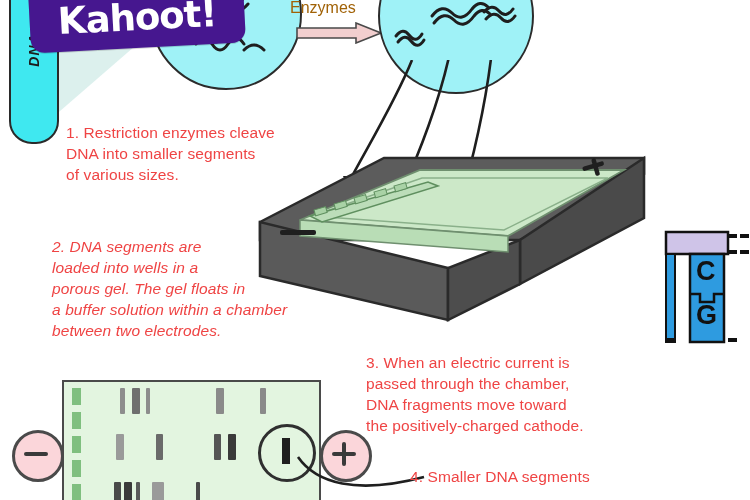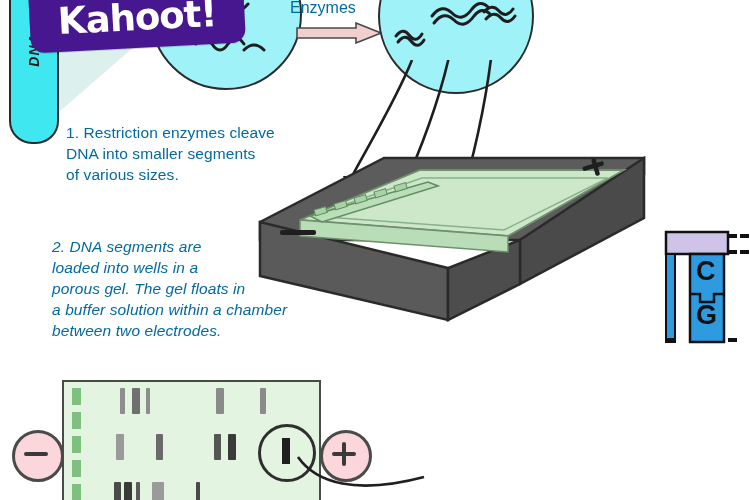--- a/index.html
+++ b/index.html
@@ -1,26 +1,26 @@
 <!DOCTYPE html>
 <html><head>
 <meta charset="utf-8">
 <style>
   html,body{margin:0;padding:0;background:#fff;}
   body{width:750px;height:500px;position:relative;overflow:hidden;
        font-family:"Liberation Sans",sans-serif;color:#3a3a3a;}
   .stage{position:absolute;inset:0;width:750px;height:500px;}
 
   
-  .step{position:absolute;font-size:15.5px;line-height:21px;color:#0369a1;white-space:pre-line;letter-spacing:.1px;}
+  .step{position:absolute;font-size:15.5px;line-height:21px;color:#ef4444;white-space:pre-line;letter-spacing:.1px;}
   #step1{left:66px;top:122px;}
   #step2{left:52px;top:236px;font-style:italic;}
   #step3{left:366px;top:352px;}
   #step4{left:410px;top:466px;}
-  .enz-label{position:absolute;left:290px;top:-1px;font-size:16px;color:#0369a1;}
+  .enz-label{position:absolute;left:290px;top:-1px;font-size:16px;color:#a16207;}
 
   
   .tube{position:absolute;left:9px;top:-16px;width:46px;height:156px;
         background:#3FE8F0;border:2.5px solid #2a2a2a;border-radius:6px 6px 23px 23px;}
   .tube-label{position:absolute;left:-9px;top:56px;width:64px;text-align:center;
         font-size:14px;font-weight:bold;font-style:italic;color:#1c1c1c;
         transform:rotate(-90deg);letter-spacing:1px;}
 
   
   .beam{position:absolute;left:52px;top:14px;width:0;height:0;
@@ -217,18 +217,23 @@
   </div>
 
   <div class="step" id="step1">1. Restriction enzymes cleave
 DNA into smaller segments
 of various sizes.</div>
   <div class="step" id="step2">2. DNA segments are
 loaded into wells in a
 porous gel.  The gel floats in
 a buffer solution within a chamber
 between two electrodes.</div>
+  <div class="step" id="step3">3. When an electric current is
+passed through the chamber,
+DNA fragments move toward
+the positively-charged cathode.</div>
+  <div class="step" id="step4">4. Smaller DNA segments</div>
 
   <div class="kahoot">
     <div class="kahoot-word">Kahoot!</div>
   </div>
 
 </div>
 
 </body></html>

